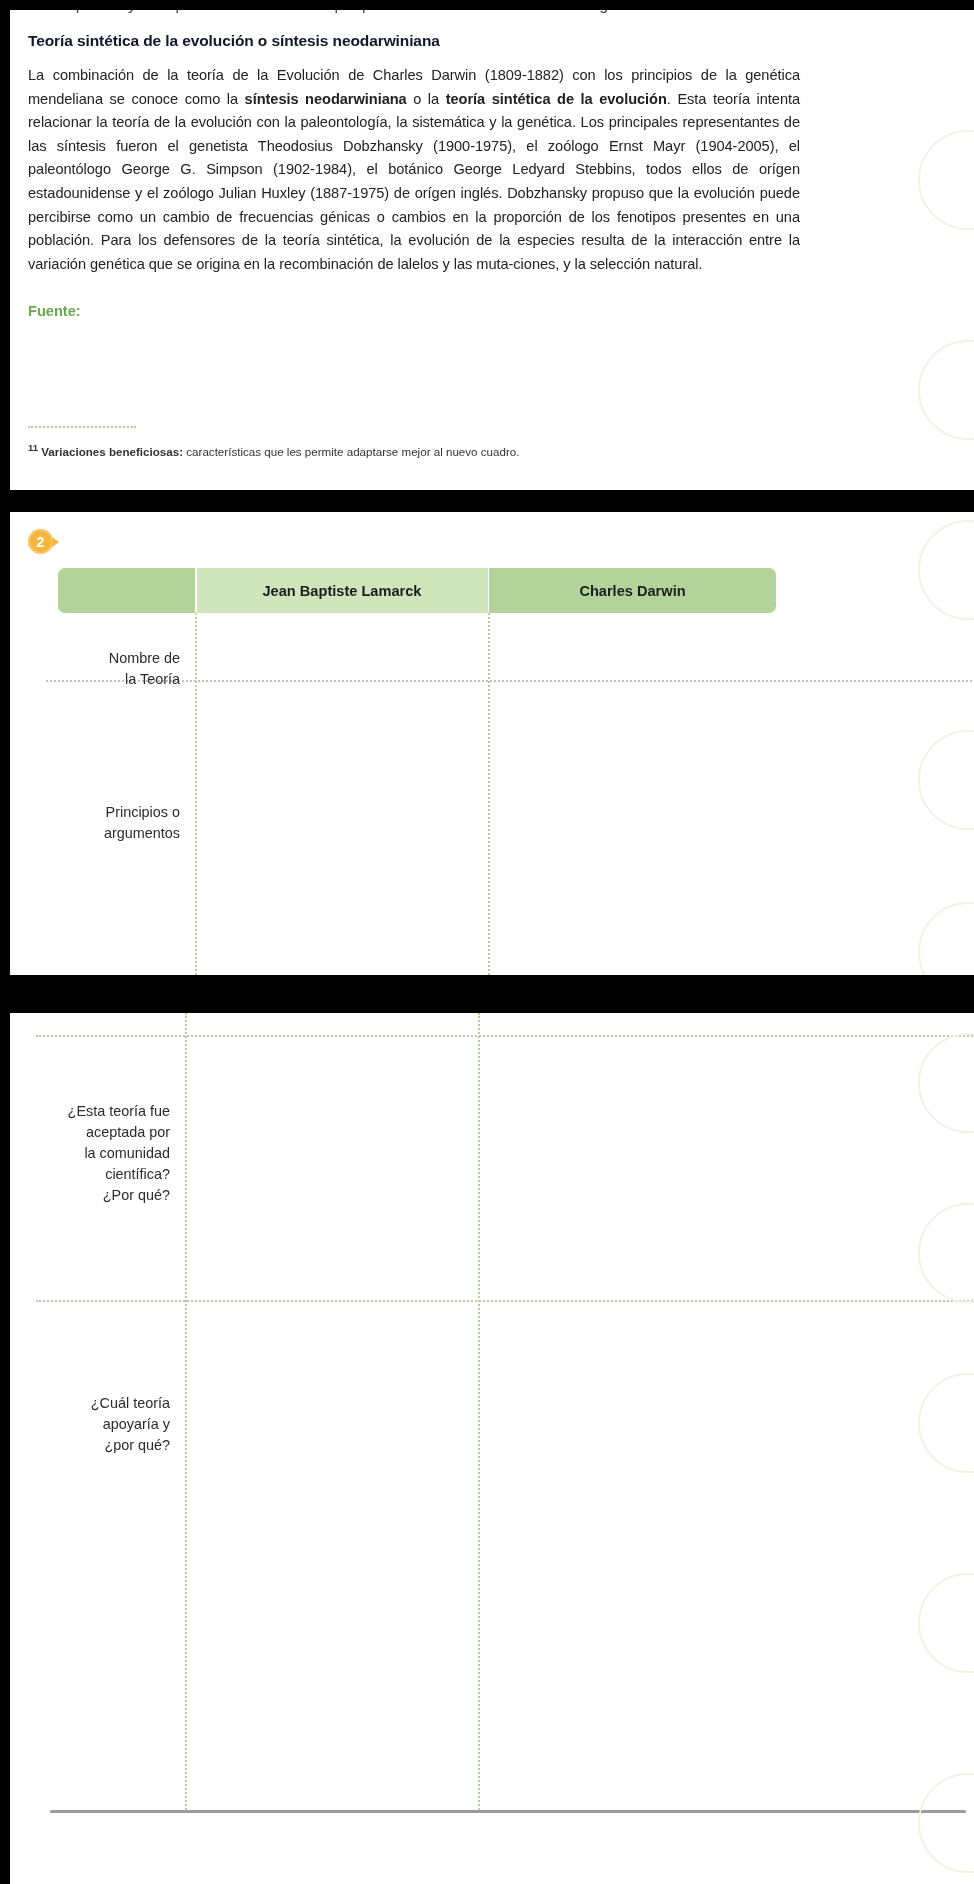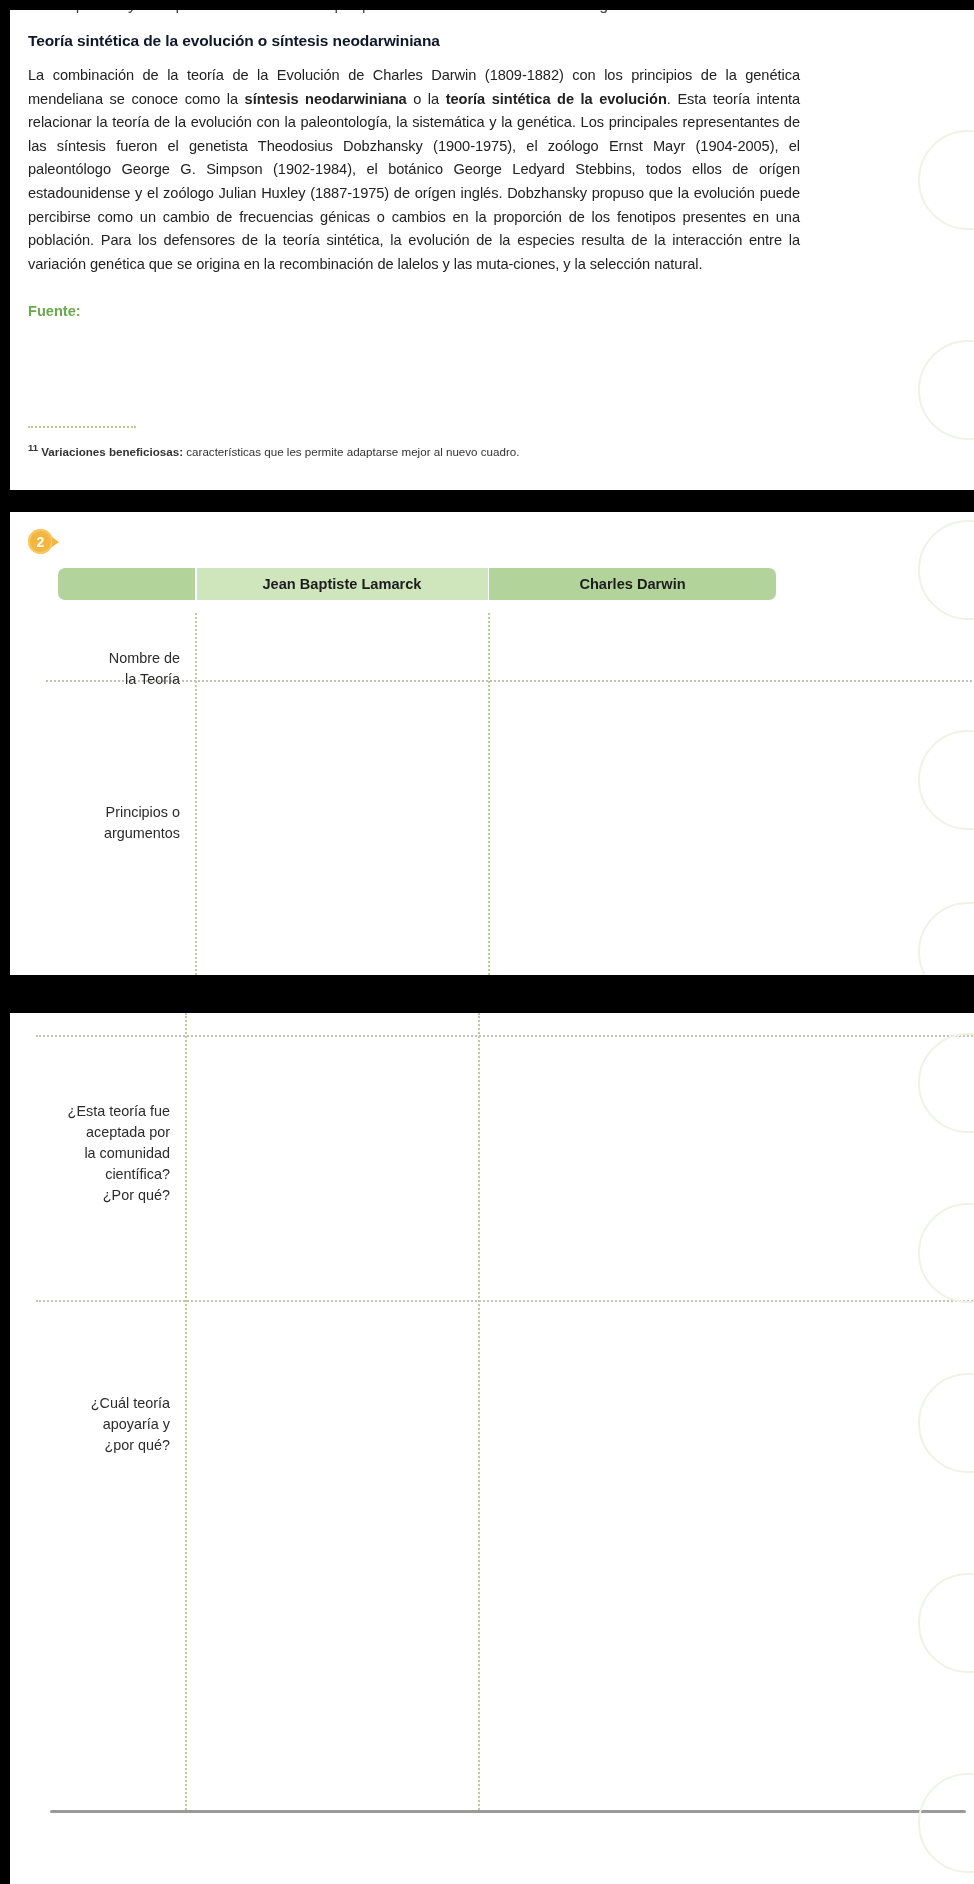--- a/index.html
+++ b/index.html
@@ -62,21 +62,21 @@
     box-shadow:inset 0 0 0 2px #f7c968;
   }
   .q-badge::after{
     content:"";position:absolute;right:-6px;top:50%;transform:translateY(-50%);
     border-top:5px solid transparent;border-bottom:5px solid transparent;
     border-left:7px solid #f4b63f;
   }
   .q-text{font-size:15px;font-weight:bold;color:#1d1d1d;white-space:nowrap;}
 
   
-  .thead{position:absolute;left:48px;top:56px;width:718px;height:32px;display:flex;}
+  .thead{position:absolute;left:48px;top:56px;width:718px;height:45px;display:flex;}
   .th{
     display:flex;align-items:center;justify-content:center;
     font-size:14.6px;font-weight:bold;color:#1d1d1d;
   }
   .th-blank{width:137px;background:#b2d49a;border-radius:7px 0 0 7px;}
   .th-sep{width:1.5px;background:#fff;}
   .th-lamarck{width:291px;background:#cfe5bc;}
   .th-darwin{width:287px;background:#b2d49a;border-radius:0 7px 7px 0;}
 
   

